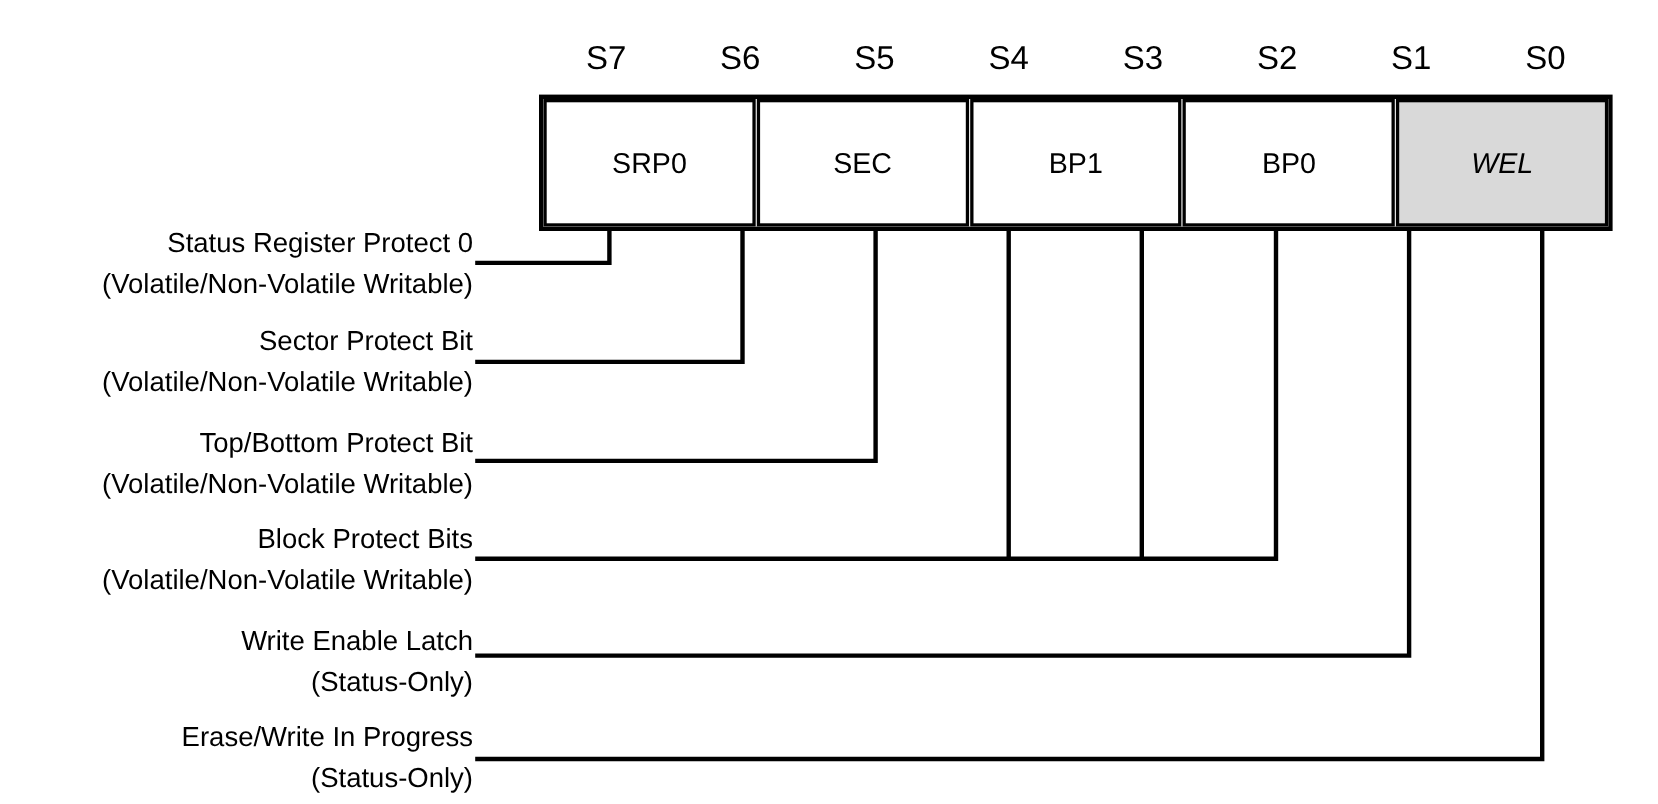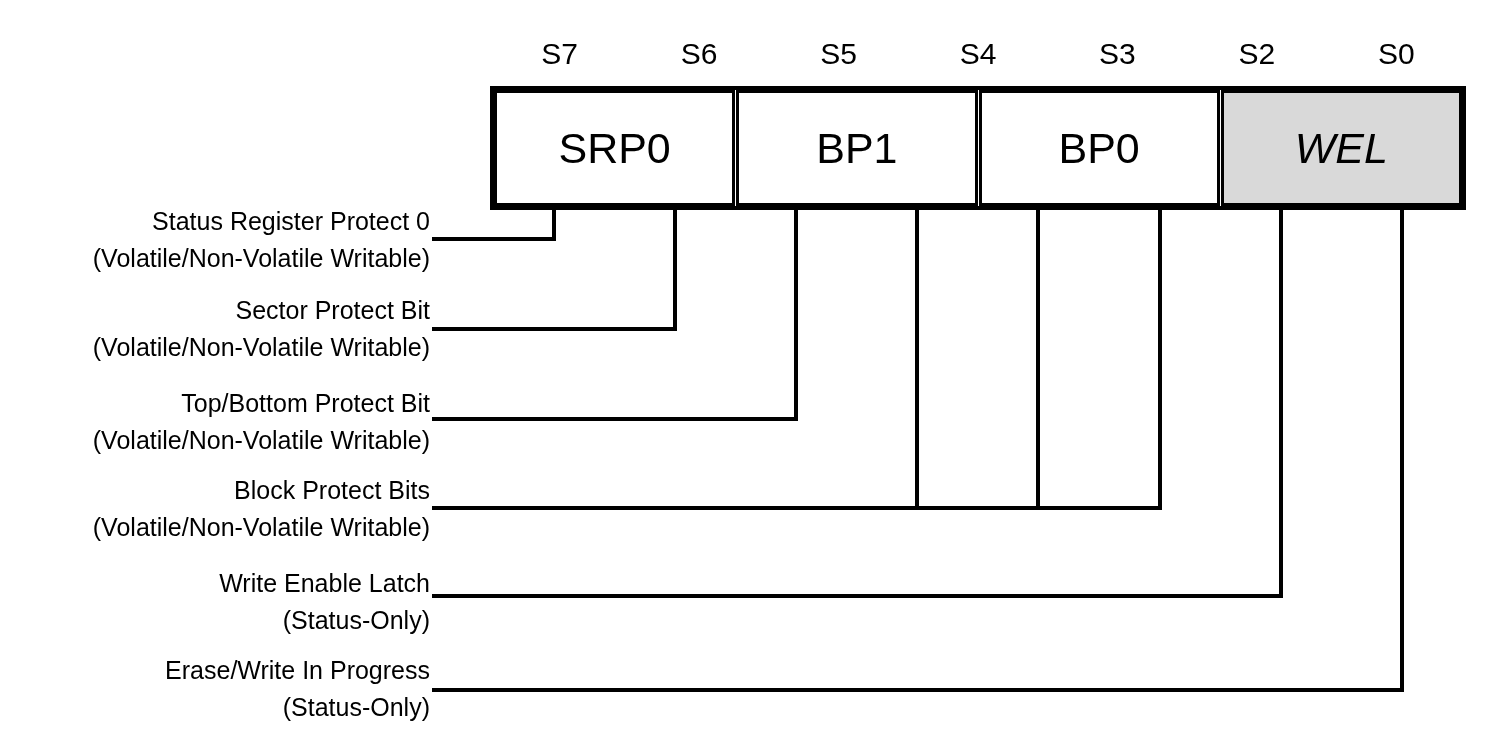--- a/index.html
+++ b/index.html
@@ -44,21 +44,21 @@
     gap: 1px;
   }
   .bit-cell {
     flex: 1;
     box-sizing: border-box;
     border: 3px solid var(--line);
     background: var(--bg);
     display: flex;
     align-items: center;
     justify-content: center;
-    font-size: 43px;
+    font-size: 26px;
   }
   .bit-cell.shaded {
     background: var(--shaded);
     font-style: italic;
   }
   
   svg.connectors {
     position: absolute;
     left: 0; top: 0;
   }
@@ -100,25 +100,27 @@
     <polyline points="1402,190 1402,672 432,672"></polyline>
   </svg>
 
   <div class="bit-positions">
     <span>S7</span>
     <span>S6</span>
     <span>S5</span>
     <span>S4</span>
     <span>S3</span>
     <span>S2</span>
+    <span>S1</span>
     <span>S0</span>
   </div>
 
   <div class="register-box">
     <div class="bit-cell">SRP0</div>
+    <div class="bit-cell">SEC</div>
     <div class="bit-cell">BP1</div>
     <div class="bit-cell">BP0</div>
     <div class="bit-cell shaded">WEL</div>
   </div>
 
   <div class="legend legend-1">
     <div class="legend-title">Status Register Protect 0</div>
     <div class="legend-sub">(Volatile/Non-Volatile Writable)</div>
   </div>
   <div class="legend legend-2">

